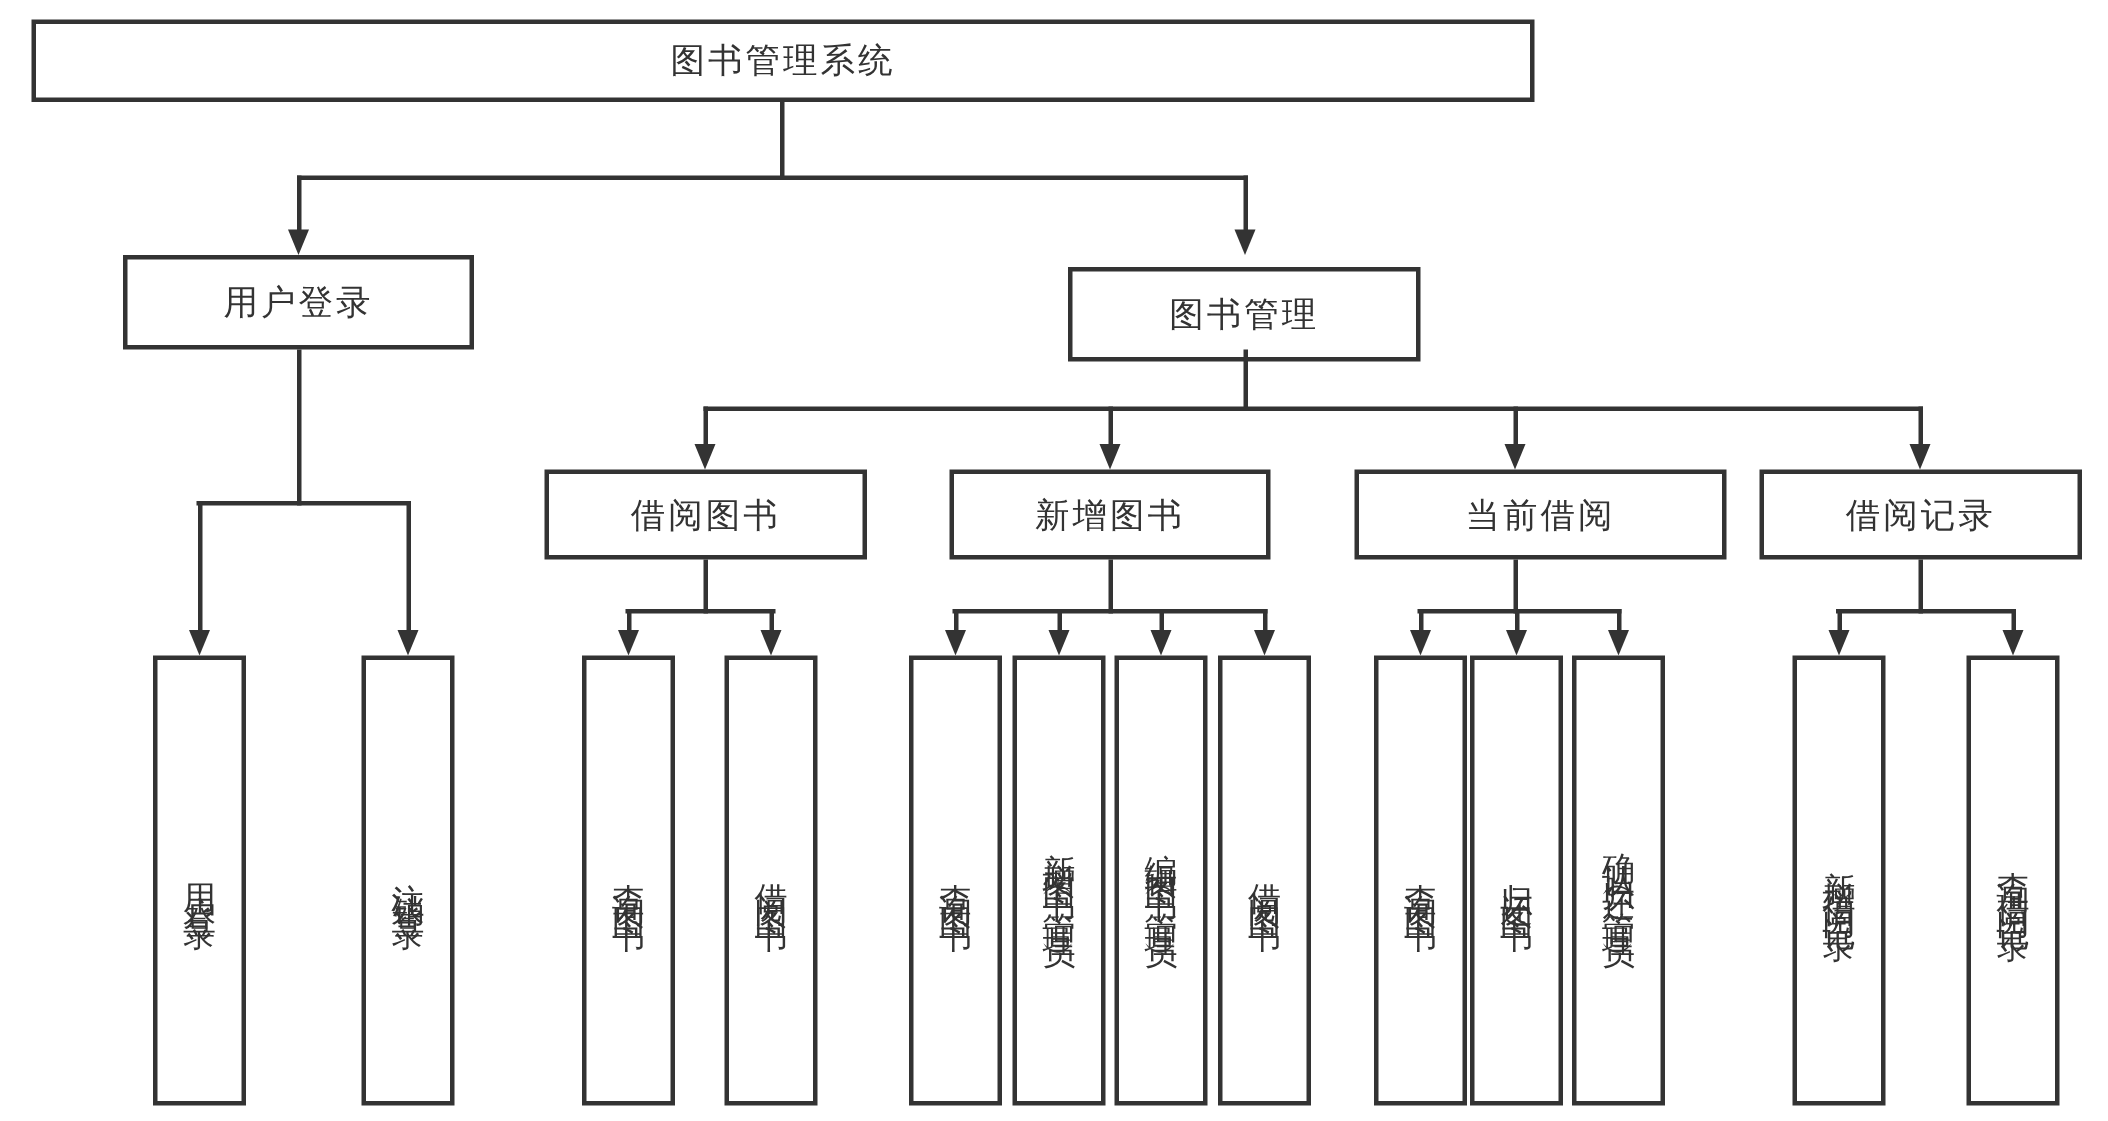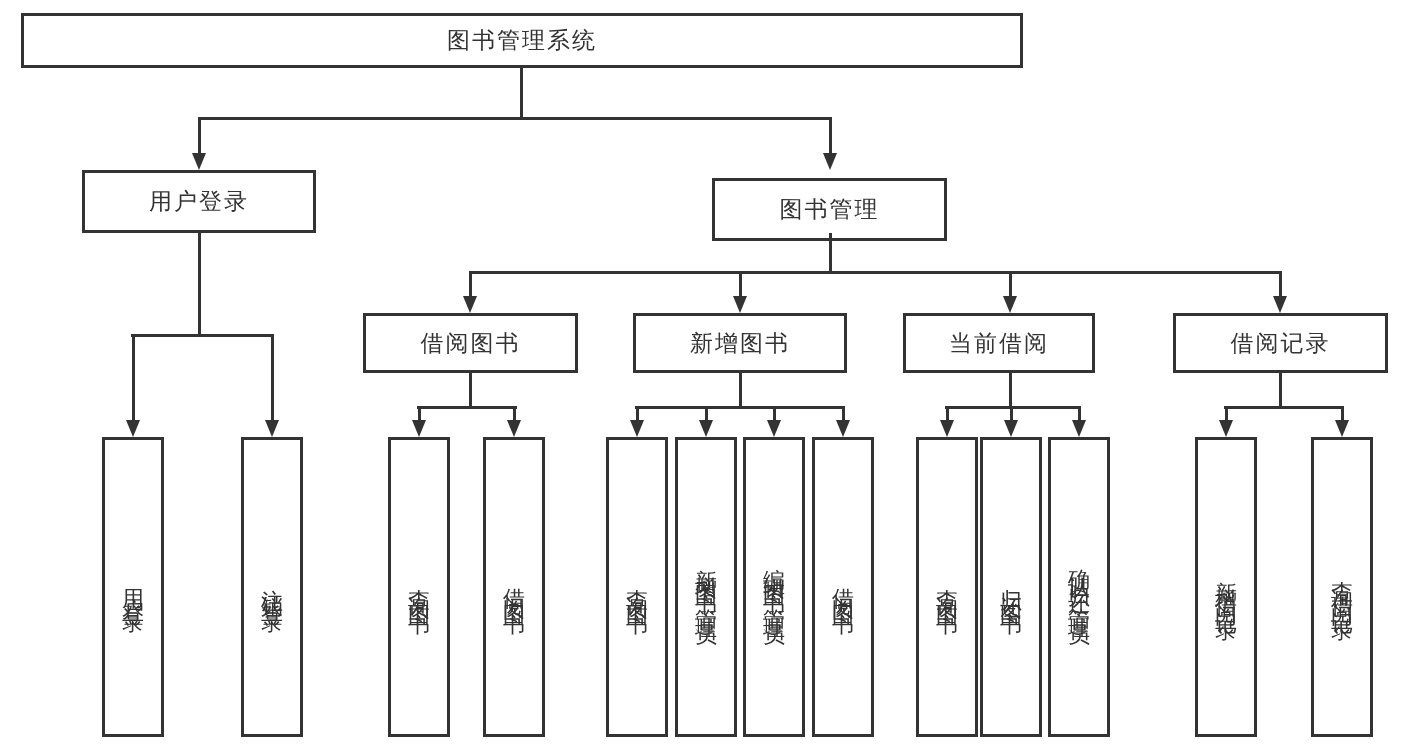--- a/index.html
+++ b/index.html
@@ -60,21 +60,21 @@
 
 <div class="stage">
 
   <div class="box" style="left:21px;top:13px;width:1002px;height:55px">图书管理系统</div>
 
   <div class="box" style="left:82px;top:170px;width:234px;height:63px">用户登录</div>
   <div class="box" style="left:712px;top:178px;width:235px;height:63px">图书管理</div>
 
   <div class="box" style="left:363px;top:313px;width:215px;height:60px">借阅图书</div>
   <div class="box" style="left:633px;top:313px;width:214px;height:60px">新增图书</div>
-  <div class="box" style="left:903px;top:313px;width:192px;height:60px">当前借阅</div>
+  <div class="box" style="left:903px;top:313px;width:248px;height:60px">当前借阅</div>
   <div class="box" style="left:1173px;top:313px;width:215px;height:60px">借阅记录</div>
 
   <div class="leafbox" style="left:102px">
     <span class="vtext">用户登录</span>
   </div>
   <div class="leafbox" style="left:241px">
     <span class="vtext">注销登录</span>
   </div>
 
   <div class="leafbox" style="left:388px">

